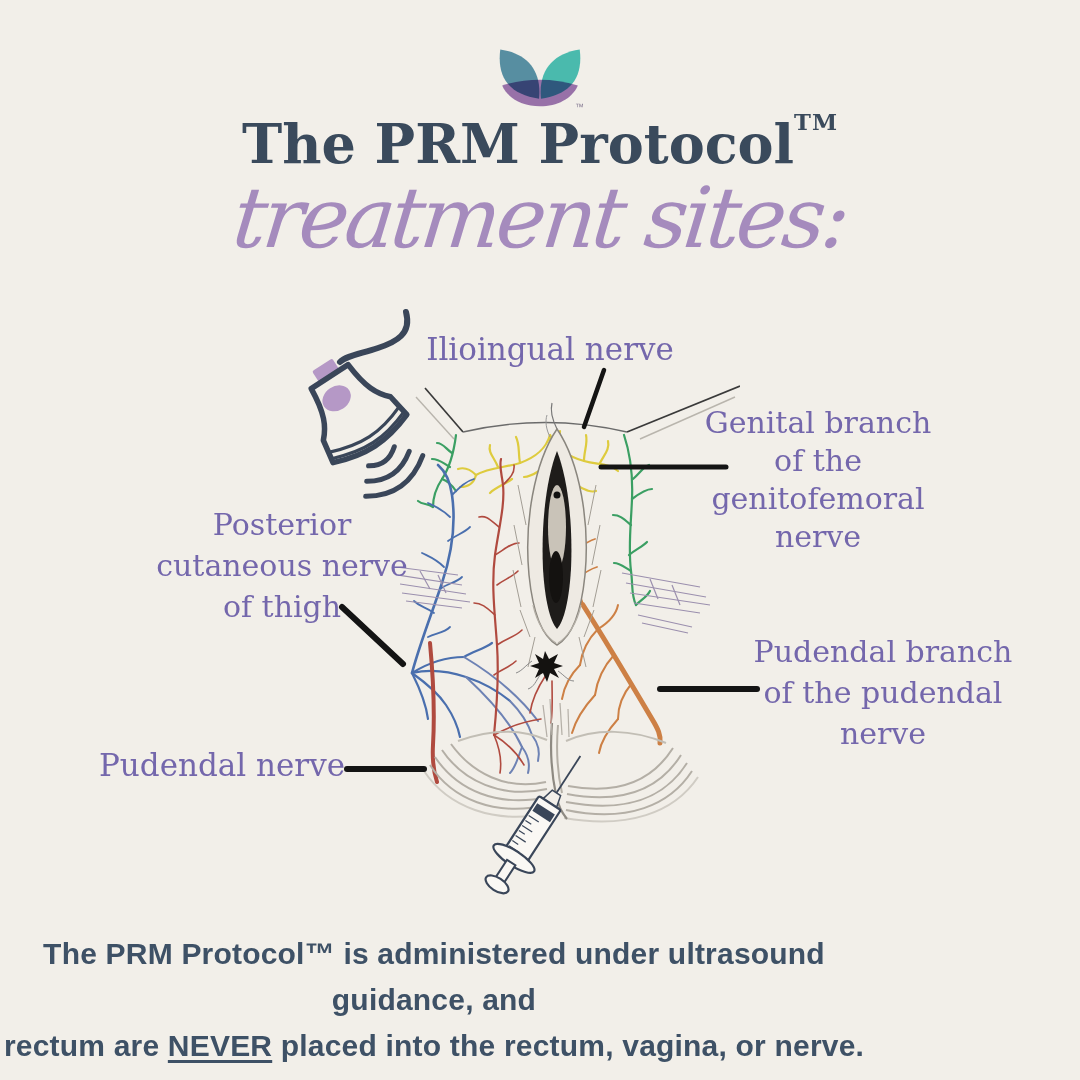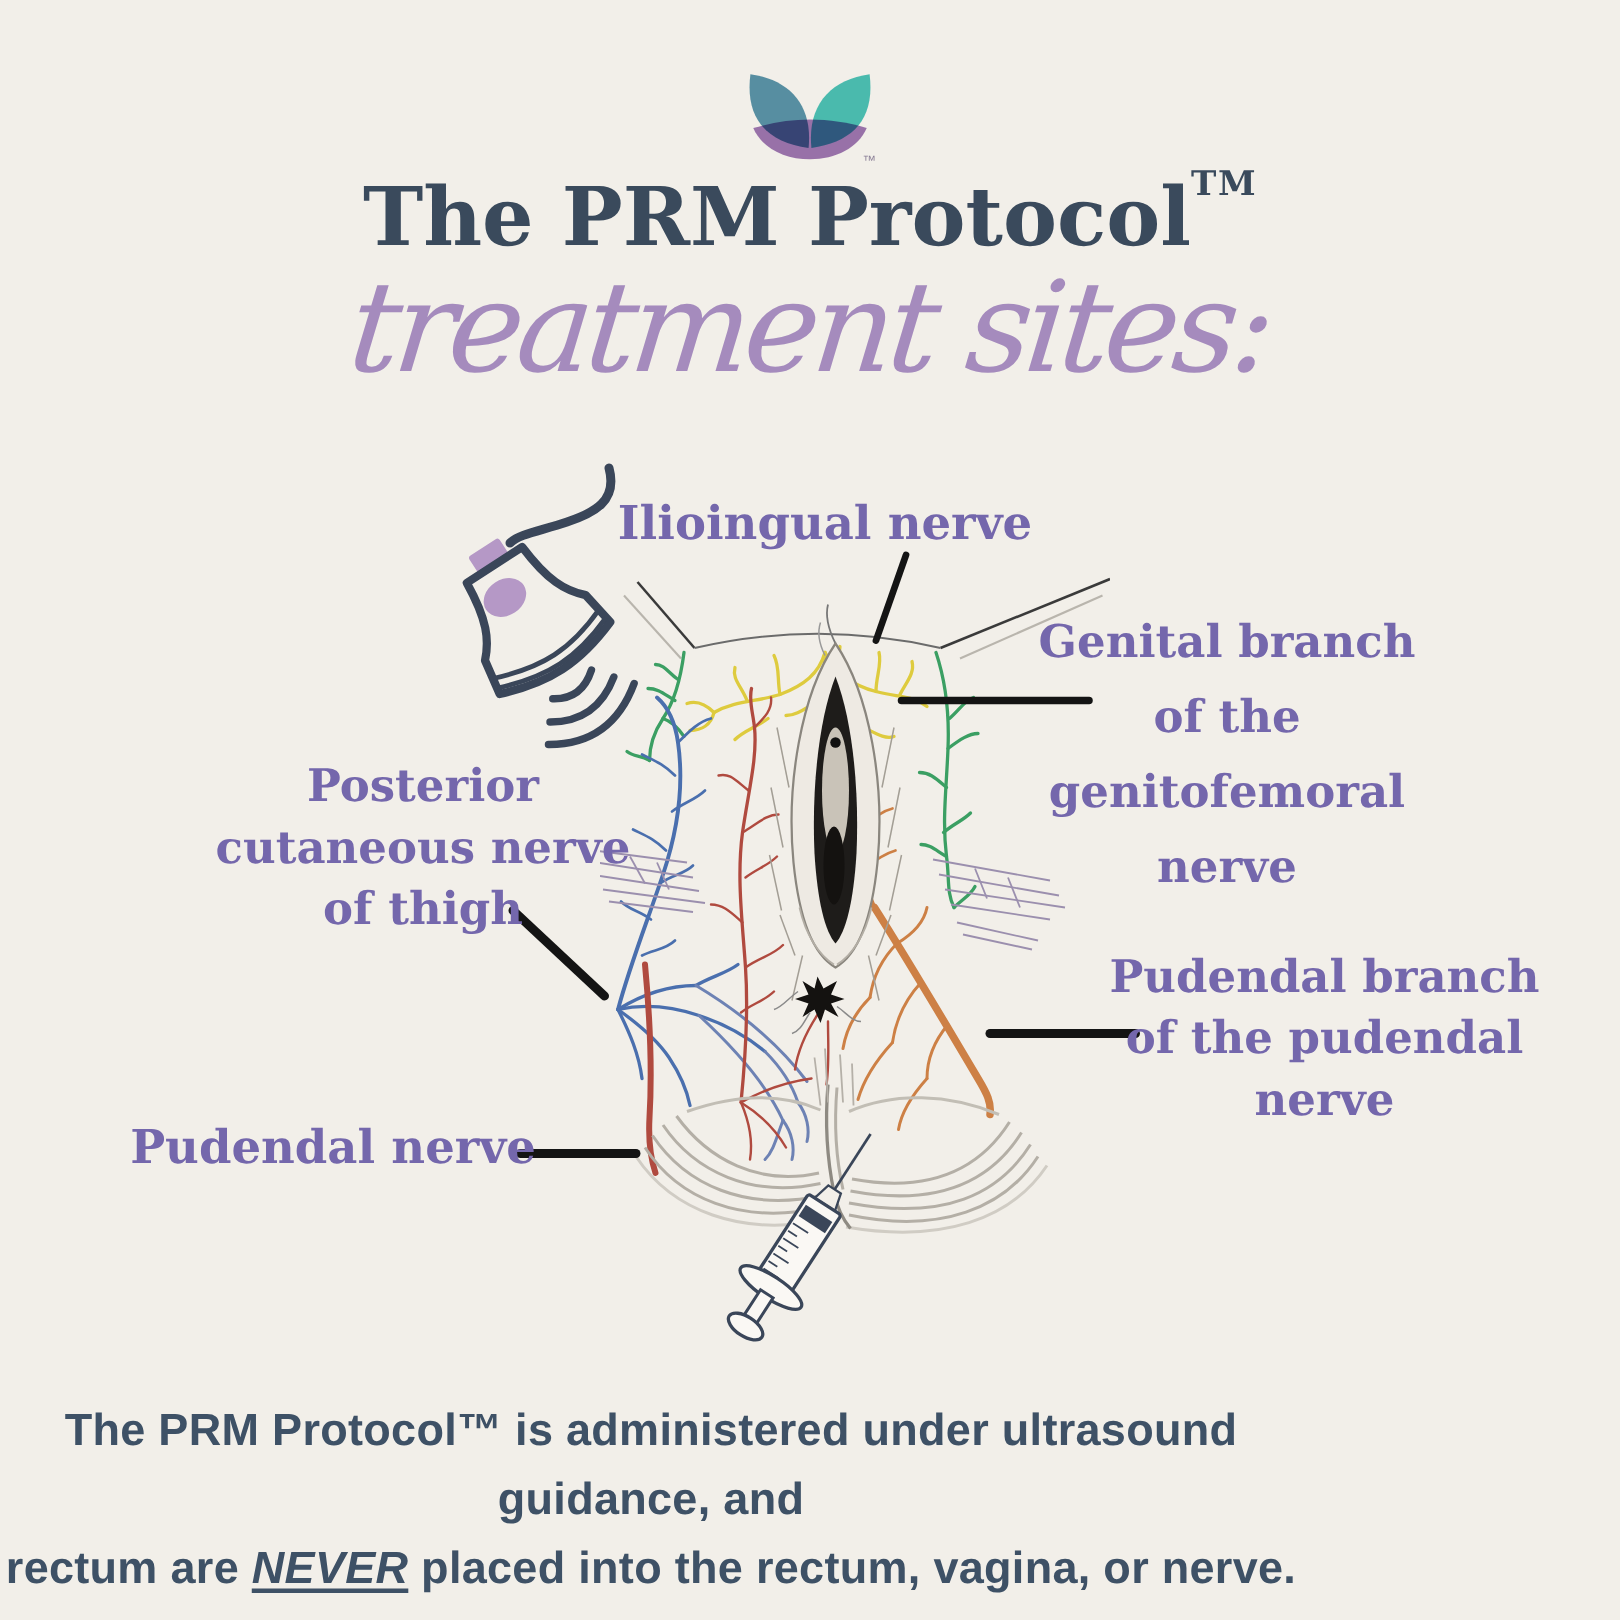--- a/index.html
+++ b/index.html
@@ -19,36 +19,36 @@
   }
   .title .tm{font-size:0.42em;position:relative;top:-0.62em;letter-spacing:1px;}
   .subtitle{
     left:0;top:172px;width:1080px;text-align:center;
     font-family:"DejaVu Serif", cursive;font-style:italic;font-weight:normal;
     font-size:84px;line-height:1.1;color:#a58bbd;letter-spacing:-4px;
     transform:skewX(-6deg);
   }
   
   .nerve-label{
-    font-family:"DejaVu Serif", serif;font-weight:bold;color:#7467ac;
+    font-family:"DejaVu Serif", serif;font-weight:normal;color:#7467ac;
     text-align:center;white-space:pre-line;
   }
   .lbl-ilioingual{left:395px;top:331px;width:310px;font-size:31px;line-height:36px;}
-  .lbl-genital{left:680px;top:404px;width:276px;font-size:30px;line-height:50px;}
+  .lbl-genital{left:680px;top:404px;width:276px;font-size:30px;line-height:38px;}
   .lbl-posterior{left:132px;top:504px;width:300px;font-size:30px;line-height:41px;}
   .lbl-perineal{left:733px;top:631px;width:300px;font-size:30px;line-height:41px;}
   .lbl-pudendal{left:72px;top:747px;width:300px;font-size:31px;line-height:36px;text-align:center;}
   
   .footer{
     left:0;top:931px;width:868px;text-align:center;
     font-size:30px;font-weight:600;color:#3e5166;line-height:46px;letter-spacing:0.2px;
   }
   .footer .nv{
     font-weight:800;text-decoration:underline;
-    text-decoration-thickness:2.5px;text-underline-offset:4px;font-style:italic;
+    text-decoration-thickness:2.5px;text-underline-offset:4px;
   }
   svg{display:block;}
 </style>
 </head>
 <body>
 
 <div class="page">
 
   <div class="abs logo-wrap">
     <svg width="96" height="70" viewBox="0 0 100 74">

